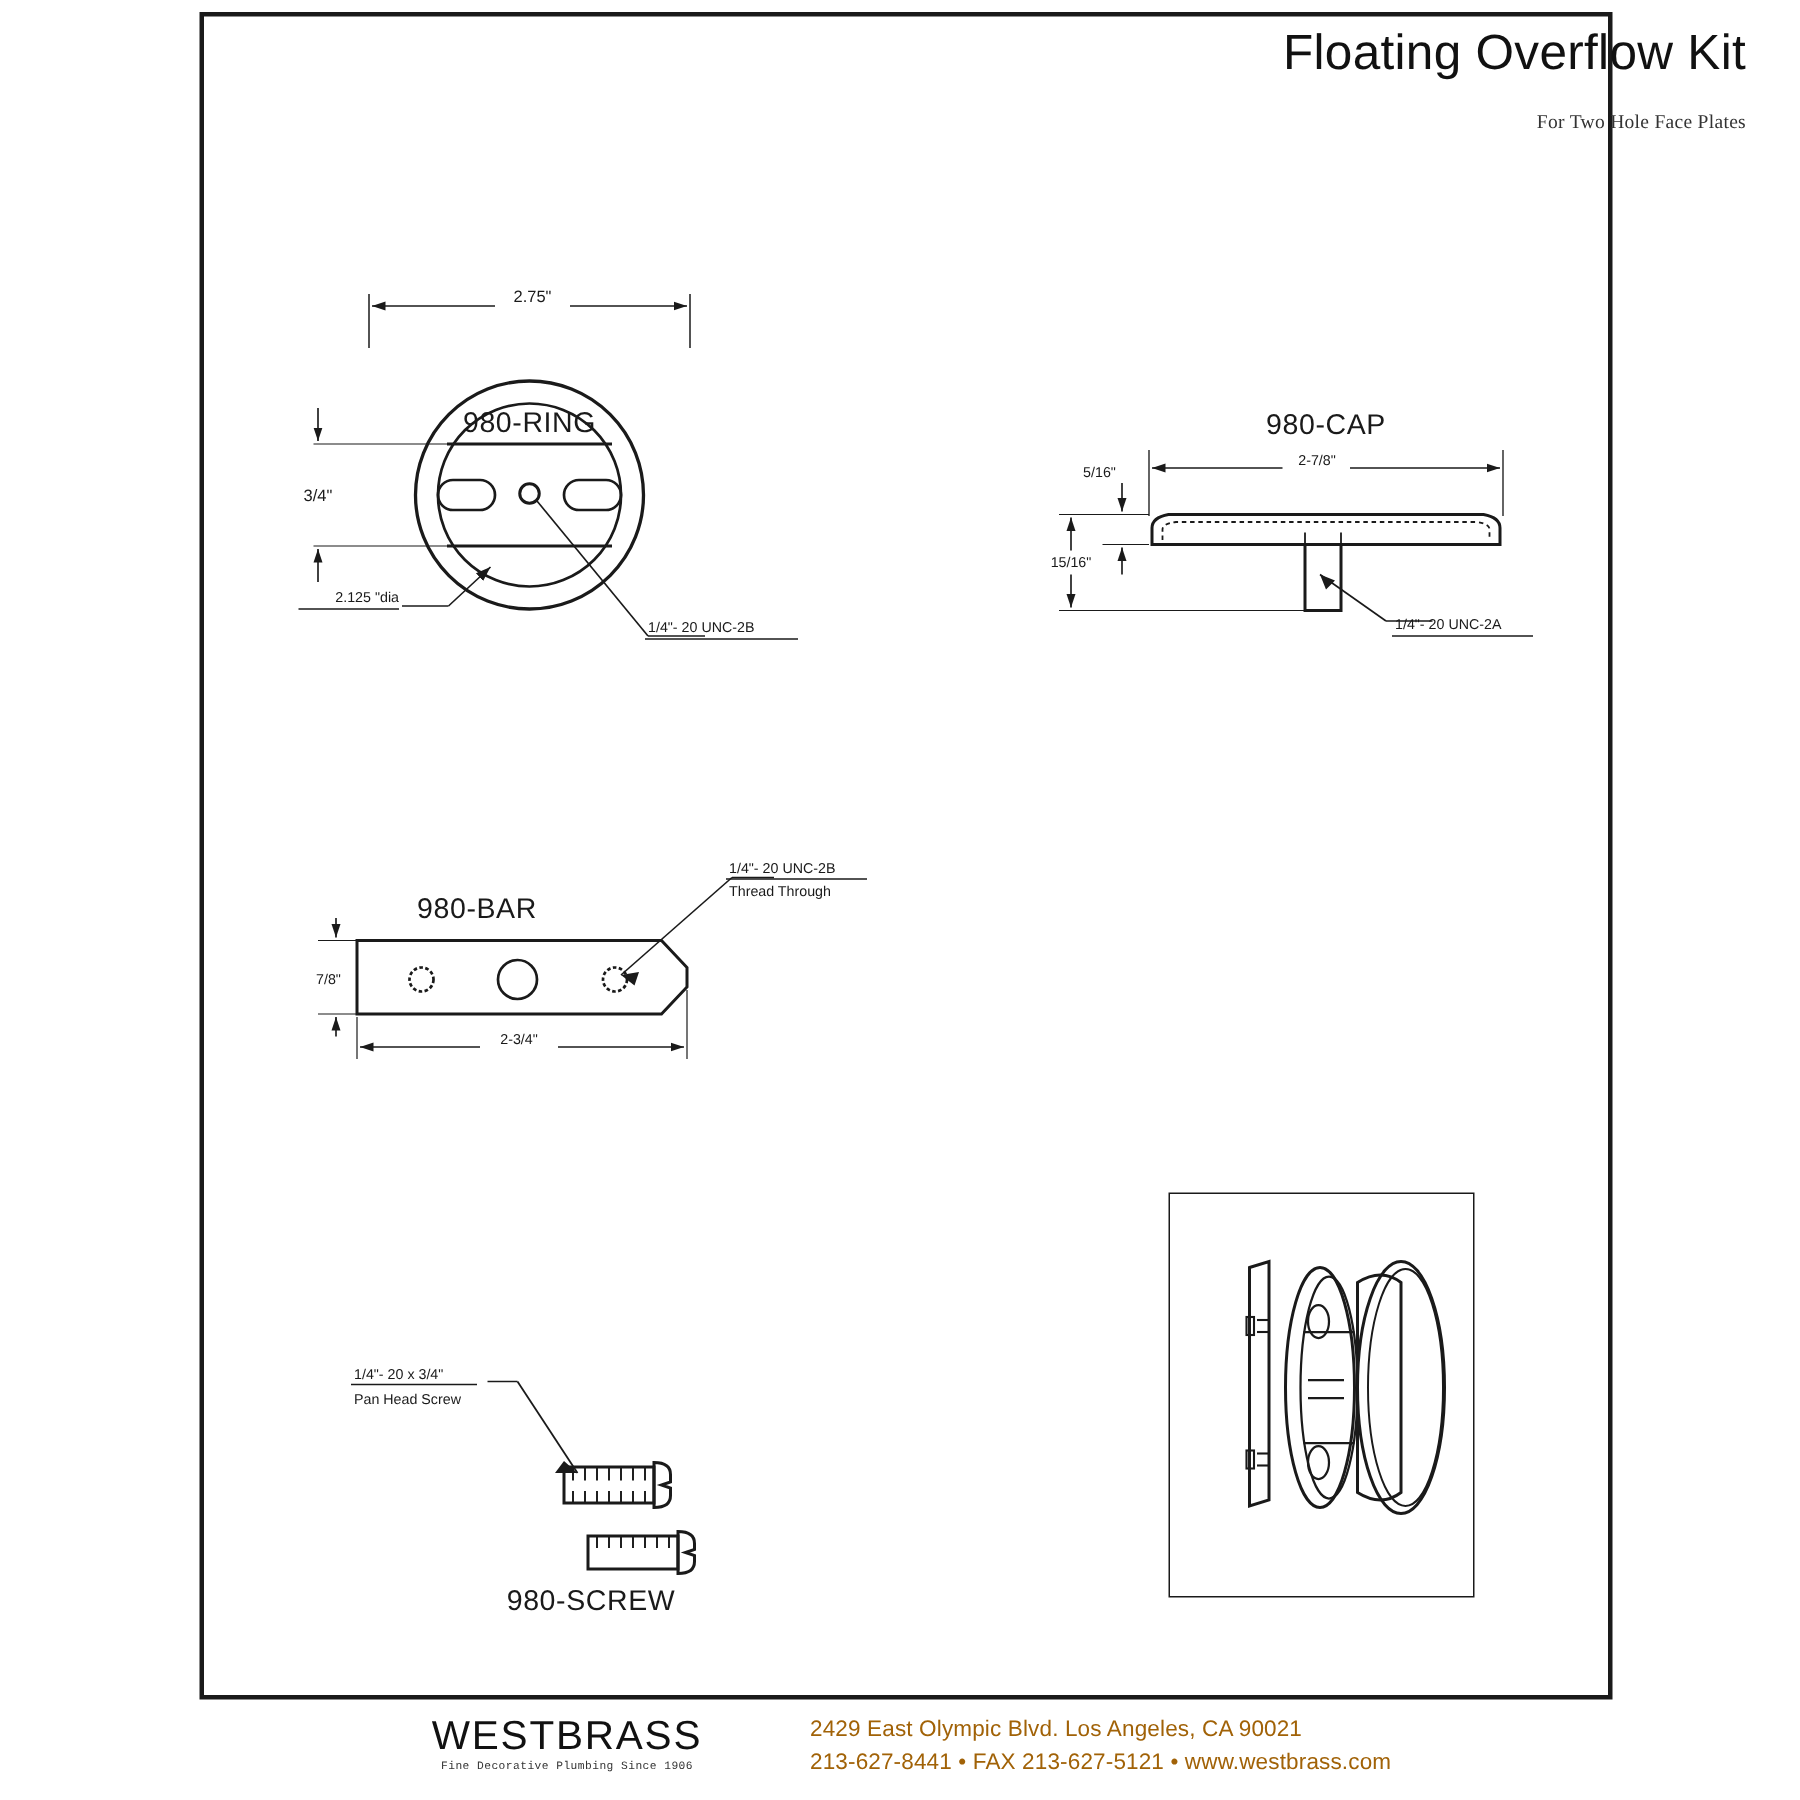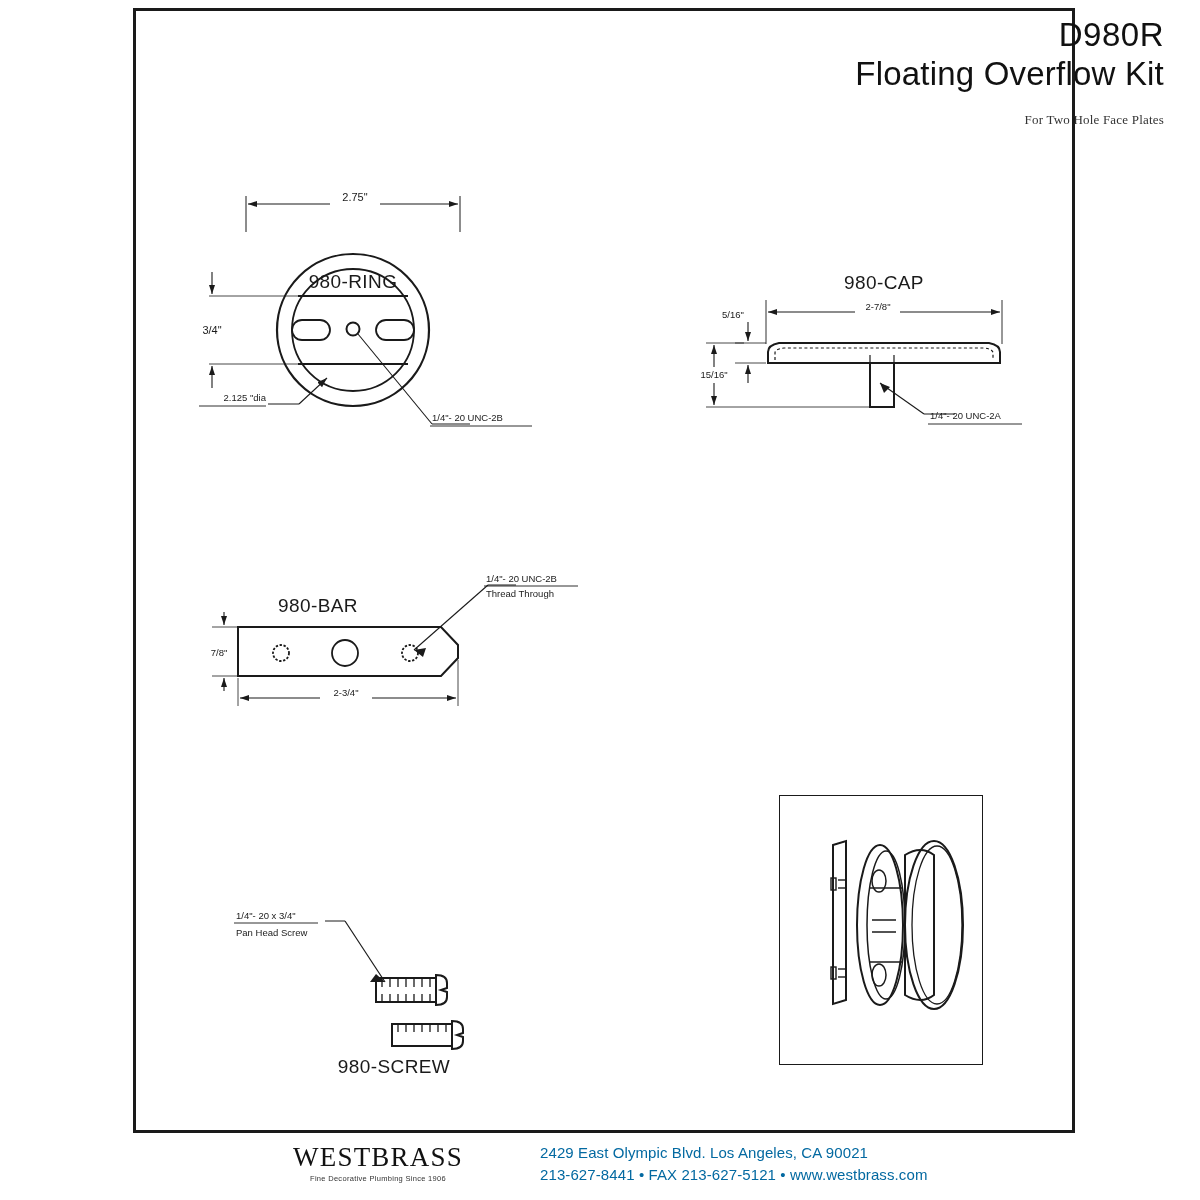--- a/index.html
+++ b/index.html
@@ -82,44 +82,44 @@
     height: 60px;
   }
   .brand {
     position: absolute;
     left: 283px;
     top: 4px;
     width: 190px;
     text-align: center;
   }
   .brand-name {
-    font-family: Liberation Serif, serif;
+    font-family: Liberation Sans, sans-serif;
     font-size: 27px;
     letter-spacing: 1.2px;
     color: #111;
     line-height: 1;
   }
   .brand-tag {
-    font-family: Liberation Sans, sans-serif;
+    font-family: Liberation Mono, monospace;
     font-size: 7.5px;
     letter-spacing: 0.3px;
     color: #333;
     margin-top: 3px;
   }
   .contact {
     position: absolute;
     left: 540px;
     top: 2px;
     width: 470px;
     text-align: left;
     line-height: 1.45;
   }
   .contact div {
     font-size: 15px;
-    color: #0369a1;
+    color: #a16207;
     letter-spacing: 0.1px;
   }
   
   .assembly-box {
     position: absolute;
     left: 779px;
     top: 795px;
     width: 204px;
     height: 270px;
     border: 1.5px solid #1a1a1a;
@@ -128,21 +128,20 @@
   }
 </style>
 </head>
 <body>
 
 <div id="page">
 
   <div class="frame"></div>
 
   <div class="title-block">
-    <div class="title-part">D980R</div>
     <div class="title-name">Floating Overflow Kit</div>
     <div class="title-sub">For Two Hole Face Plates</div>
   </div>
 
   <div class="assembly-box"></div>
 
   <svg class="draw" viewBox="0 0 1200 1200">
     <defs>
       <marker id="arrL" markerWidth="10" markerHeight="8" refX="9" refY="4" orient="auto" markerUnits="userSpaceOnUse">
         <path d="M9,4 L0,1 L0,7 Z" fill="#1a1a1a"></path>

